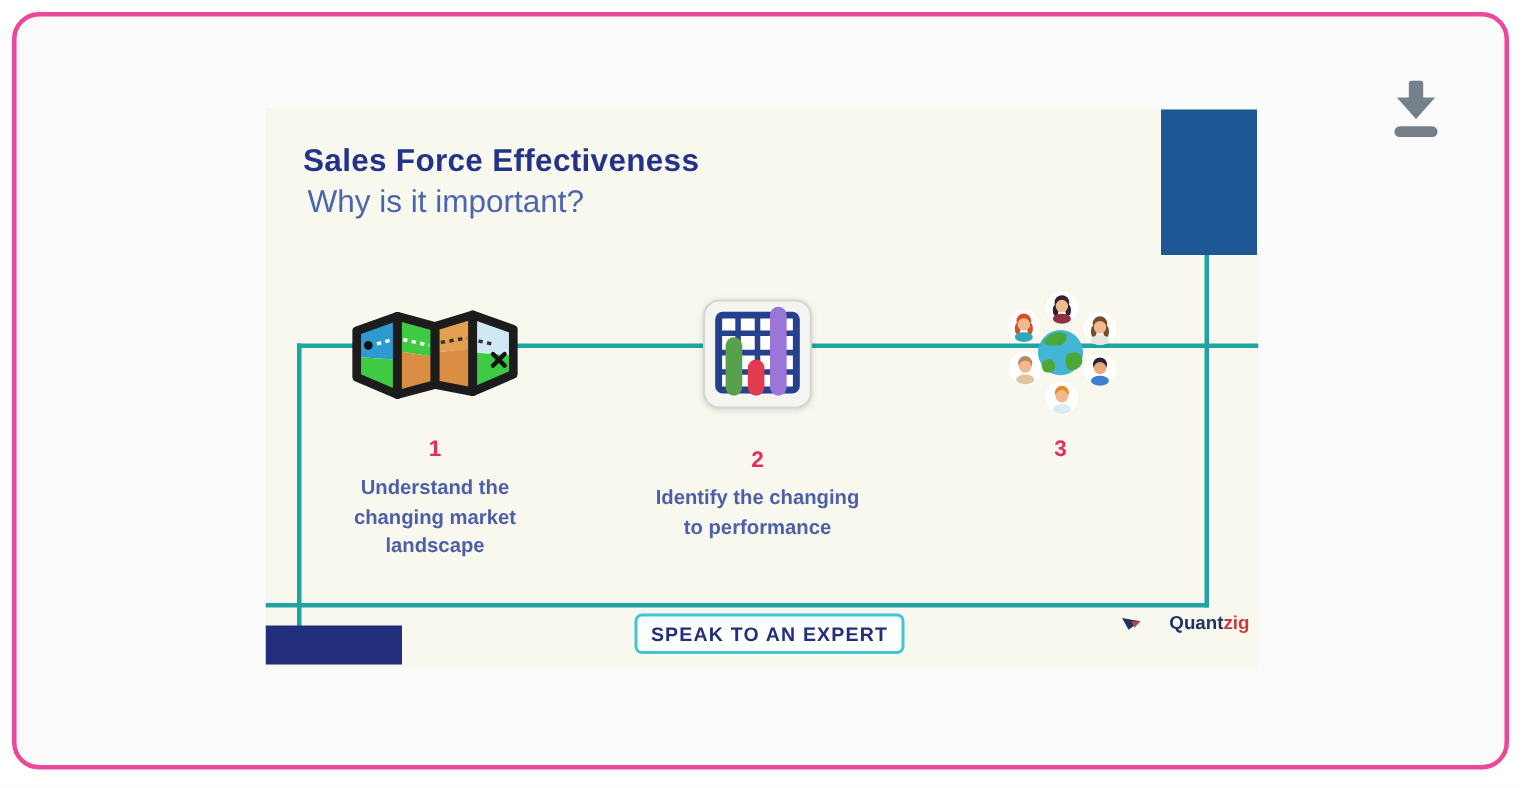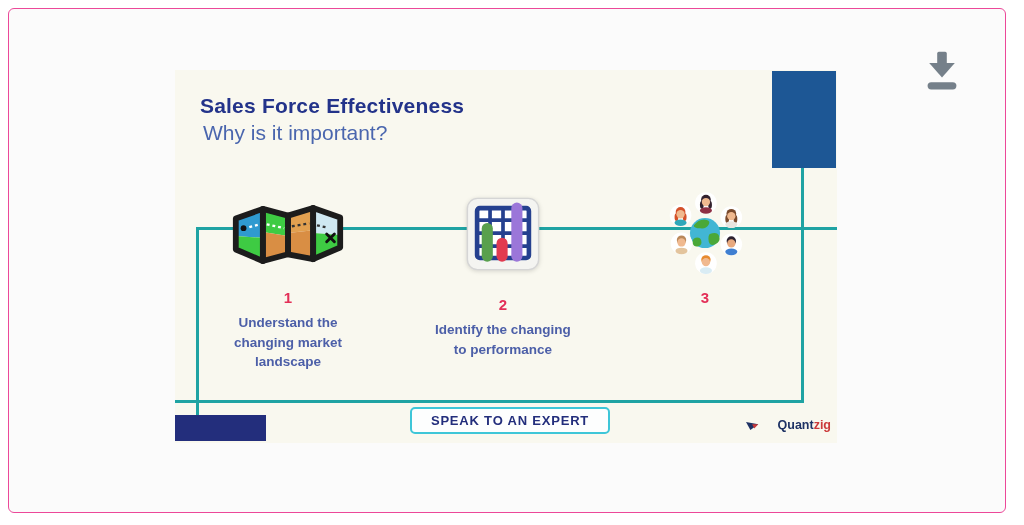--- a/index.html
+++ b/index.html
@@ -1,19 +1,19 @@
 <!DOCTYPE html>
 <html><head>
 <meta charset="utf-8">
 <style>
   * { margin:0; padding:0; box-sizing:border-box; }
   html,body { width:1024px; height:525px; background:#ffffff; font-family:"Liberation Sans", sans-serif; overflow:hidden; }
   .page-card {
     position:absolute; left:8px; top:8px; width:998px; height:505px;
-    background:#fbfbfb; border:1px solid #ec4899; border-radius:6px;
+    background:#fbfbfb; border:3px solid #ec4899; border-radius:18px;
   }
   .download-btn {
     position:absolute; left:905px; top:34px; width:56px; height:56px;
     display:flex; align-items:center; justify-content:center;
     background:transparent; border:none; cursor:pointer;
   }
   
   .slide {
     position:absolute; left:166px; top:61px; width:662px; height:373px;
     background:#f9f8ef; overflow:hidden;
@@ -50,29 +50,29 @@
   .icon-slot { height:85px; display:flex; align-items:center; justify-content:center; overflow:visible; }
   .item-number { margin-top:13px; font-size:15px; font-weight:bold; color:#e32f57; }
   .item-2 .item-number { margin-top:20px; }
   .item-text {
     margin-top:7px; font-size:13.5px; font-weight:700; color:#4c5fa8;
     line-height:1.45; white-space:pre-line;
   }
   .chart-card-shadow { filter: drop-shadow(0 1px 2px rgba(0,0,0,0.15)); }
   
   .cta-button {
-    position:absolute; left:235px; top:337px; width:200px; height:27px; z-index:4;
+    position:absolute; left:246px; top:337px; width:180px; height:27px; z-index:4;
     background:#fdfefe; border:2px solid #3ec6d8; border-radius:5px;
     display:flex; align-items:center; justify-content:center;
     font-family:"Liberation Sans", sans-serif;
     font-size:13px; font-weight:bold; color:#232e7c; letter-spacing:0.8px;
     cursor:pointer;
   }
   .logo {
-    position:absolute; right:6px; top:348px; z-index:4;
+    position:absolute; right:6px; top:336px; z-index:4;
     display:flex; align-items:center; gap:18px;
     font-size:12.5px; font-weight:600;
   }
   .logo-part1 { color:#1e3264; }
   .logo-part2 { color:#cb3a3a; }
 </style>
 </head>
 <body>
 
 <div class="page-card">

